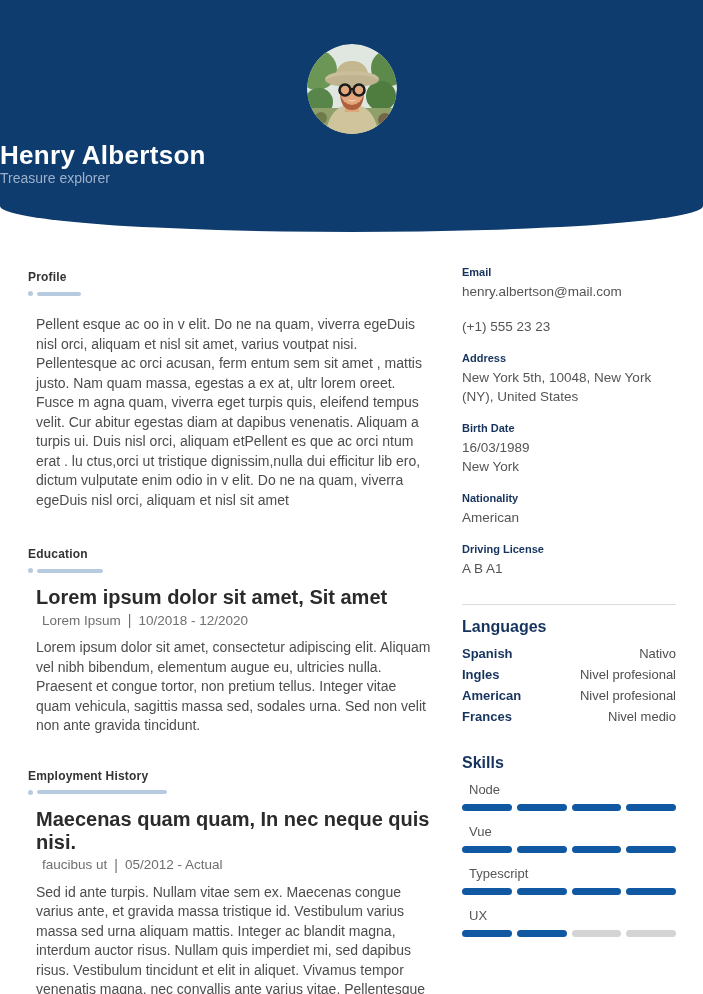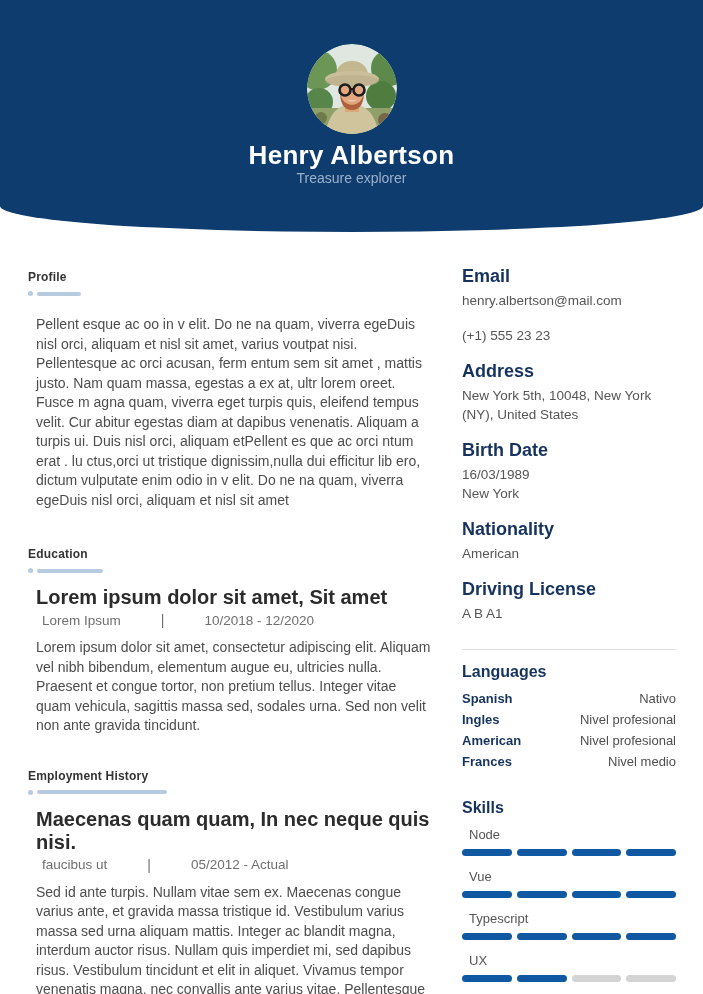--- a/index.html
+++ b/index.html
@@ -17,21 +17,20 @@
     overflow: hidden;
   }
 
   
   .header {
     position: relative;
     width: 100%;
     height: 232px;
     background: var(--header-bg, #0e3c6e);
     border-radius: 0 0 50% 50% / 0 0 26px 26px;
-    text-align: center;
   }
   .photo {
     position: absolute;
     top: 44px;
     left: 50%;
     transform: translateX(-50%);
     width: 90px;
     height: 90px;
     border-radius: 50%;
     overflow: hidden;
@@ -100,34 +99,33 @@
     font-size: 20px;
     font-weight: bold;
     color: #2b2b2b;
   }
   .entry-meta {
     margin: 3px 0 0 14px;
     font-size: 13.5px;
     color: #6f6f6f;
     display: flex;
     align-items: center;
-    gap: 33px;
   }
   .meta-sep {
     display: inline-block;
     margin: 0 7px;
     color: #6f6f6f;
     font-size: 14px;
   }
   .entry p.body { margin-top: 10px; }
 
   
   .info-block { margin-bottom: 16px; }
   .info-label {
-    font-size: 18px;
+    font-size: 11px;
     font-weight: bold;
     color: var(--navy, #16335e);
     margin-bottom: 4px;
   }
   .info-value {
     font-size: 13.5px;
     line-height: 19px;
     color: #555555;
   }
   .divider {

